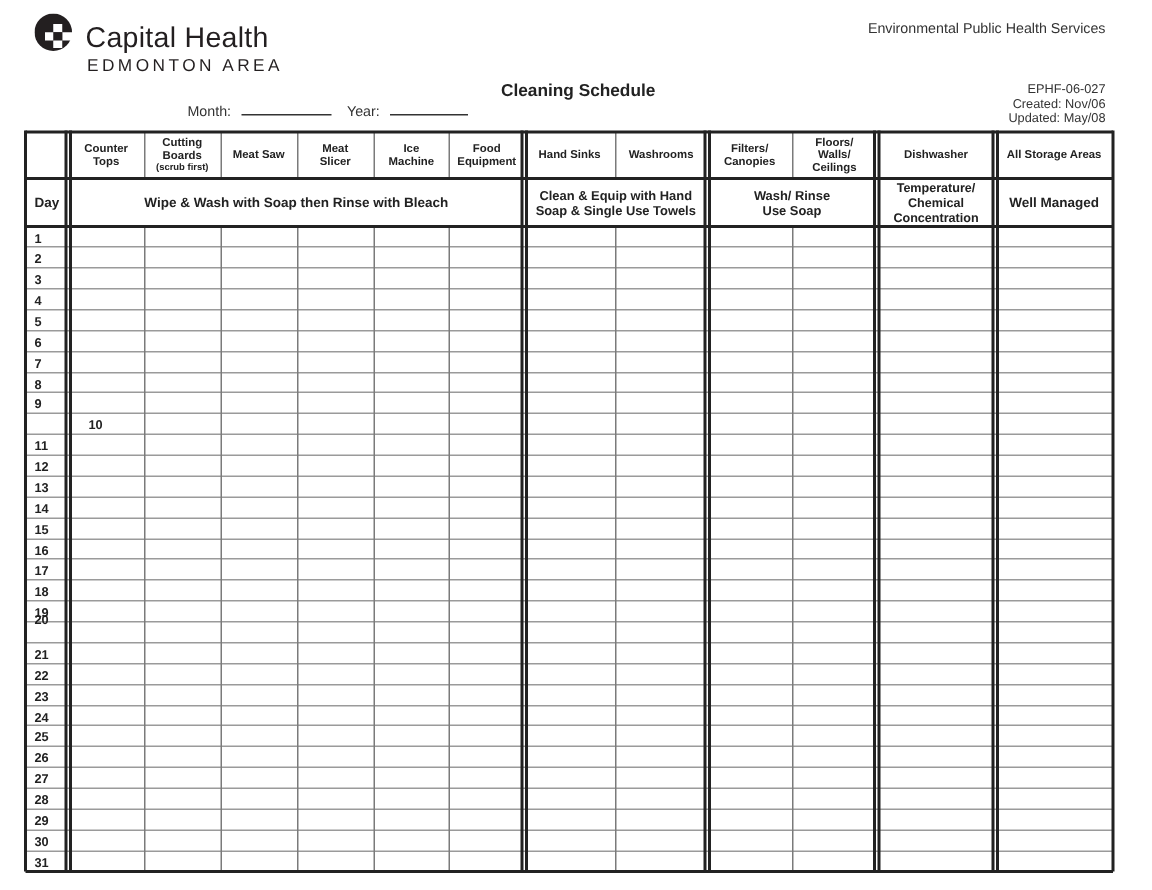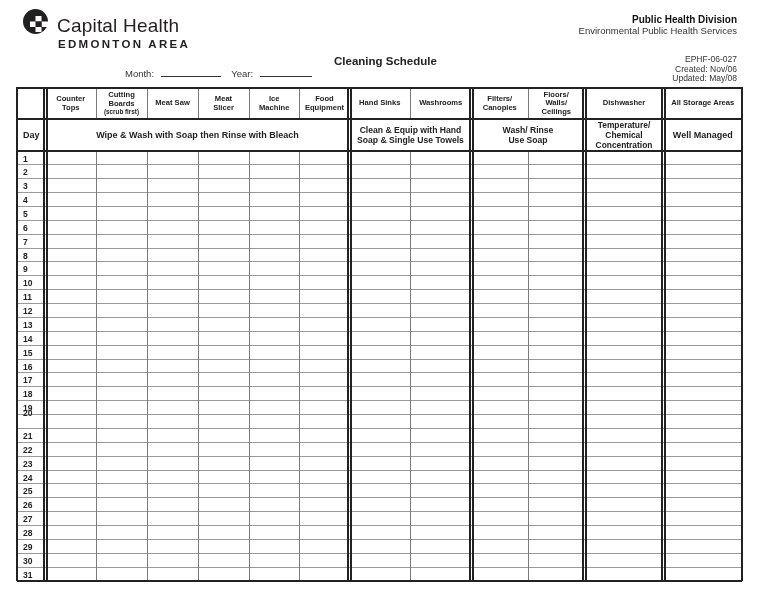--- a/index.html
+++ b/index.html
@@ -3,21 +3,21 @@
 <meta charset="utf-8">
 <style>
   html, body { margin:0; padding:0; background:#ffffff; }
   body { width:768px; height:593px; position:relative; overflow:hidden;
          font-family:"Liberation Sans", sans-serif; color:#1a1a1a; }
   .abs { position:absolute; }
 
   
   .logo-mark { left:23px; top:9px; width:25px; height:25px; }
   .logo-name { left:57px; top:16px; font-size:19px; letter-spacing:0.2px; color:#231f20; line-height:20px; }
-  .logo-sub  { left:58px; top:38px; font-size:11.5px; letter-spacing:2.3px; color:#231f20; font-weight:bold; line-height:13px; }
+  .logo-sub  { left:58px; top:38px; font-size:11.5px; letter-spacing:2.3px; color:#231f20; font-weight:normal; line-height:13px; }
 
   
   .hdr-right { right:31px; top:14px; text-align:right; font-size:9.5px; line-height:11px; color:#333; }
   .hdr-right .division { font-weight:bold; font-size:10px; color:#111; }
   .meta-right { right:31px; top:55px; text-align:right; font-size:8.5px; line-height:9.5px; color:#333; }
 
   .doc-title { left:334px; top:55px; font-size:11.5px; font-weight:bold; color:#222; }
   .month-year { left:125px; top:67px; font-size:9.5px; color:#333; white-space:nowrap; }
   .blank { display:inline-block; border-bottom:1px solid #333; height:9px; vertical-align:baseline; }
 
@@ -40,21 +40,20 @@
     <rect x="18.5" y="12.5" width="6.5" height="5.5" fill="#fff"></rect>
     <rect x="12.5" y="12.5" width="6" height="5.5" fill="#231f20"></rect>
     <rect x="7" y="12.5" width="5.5" height="5.5" fill="#fff"></rect>
     <rect x="12.5" y="18" width="6" height="5" fill="#fff"></rect>
   </svg>
 </div>
 <div class="abs logo-name">Capital Health</div>
 <div class="abs logo-sub">EDMONTON AREA</div>
 
 <div class="abs hdr-right">
-  <div class="division">Public Health Division</div>
   <div>Environmental Public Health Services</div>
 </div>
 <div class="abs meta-right">
   <div>EPHF-06-027</div>
   <div>Created: Nov/06</div>
   <div>Updated: May/08</div>
 </div>
 
 <div class="abs doc-title">Cleaning Schedule</div>
 
@@ -291,21 +290,21 @@
     <div class="" style="position: absolute; left: 132px; top: 174.968px; width: 47px; height: 11.871px;"></div>
     <div class="" style="position: absolute; left: 183px; top: 174.968px; width: 47px; height: 11.871px;"></div>
     <div class="" style="position: absolute; left: 234px; top: 174.968px; width: 46.5px; height: 11.871px;"></div>
     <div class="" style="position: absolute; left: 284.5px; top: 174.968px; width: 46px; height: 11.871px;"></div>
     <div class="" style="position: absolute; left: 334.5px; top: 174.968px; width: 56.5px; height: 11.871px;"></div>
     <div class="" style="position: absolute; left: 395px; top: 174.968px; width: 57.5px; height: 11.871px;"></div>
     <div class="" style="position: absolute; left: 456.5px; top: 174.968px; width: 52.5px; height: 11.871px;"></div>
     <div class="" style="position: absolute; left: 513px; top: 174.968px; width: 52.5px; height: 11.871px;"></div>
     <div class="" style="position: absolute; left: 569.5px; top: 174.968px; width: 75px; height: 11.871px;"></div>
     <div class="" style="position: absolute; left: 648.5px; top: 174.968px; width: 74.5px; height: 11.871px;"></div>
-    <div class="day-num" style="top: 190.339px;">10</div>
+    <div class="day-num" style="top: 190.339px; margin-left: 36px;">10</div>
     <div class="" style="position: absolute; left: 30.5px; top: 188.839px; width: 46.5px; height: 11.871px;"></div>
     <div class="" style="position: absolute; left: 81px; top: 188.839px; width: 47px; height: 11.871px;"></div>
     <div class="" style="position: absolute; left: 132px; top: 188.839px; width: 47px; height: 11.871px;"></div>
     <div class="" style="position: absolute; left: 183px; top: 188.839px; width: 47px; height: 11.871px;"></div>
     <div class="" style="position: absolute; left: 234px; top: 188.839px; width: 46.5px; height: 11.871px;"></div>
     <div class="" style="position: absolute; left: 284.5px; top: 188.839px; width: 46px; height: 11.871px;"></div>
     <div class="" style="position: absolute; left: 334.5px; top: 188.839px; width: 56.5px; height: 11.871px;"></div>
     <div class="" style="position: absolute; left: 395px; top: 188.839px; width: 57.5px; height: 11.871px;"></div>
     <div class="" style="position: absolute; left: 456.5px; top: 188.839px; width: 52.5px; height: 11.871px;"></div>
     <div class="" style="position: absolute; left: 513px; top: 188.839px; width: 52.5px; height: 11.871px;"></div>

